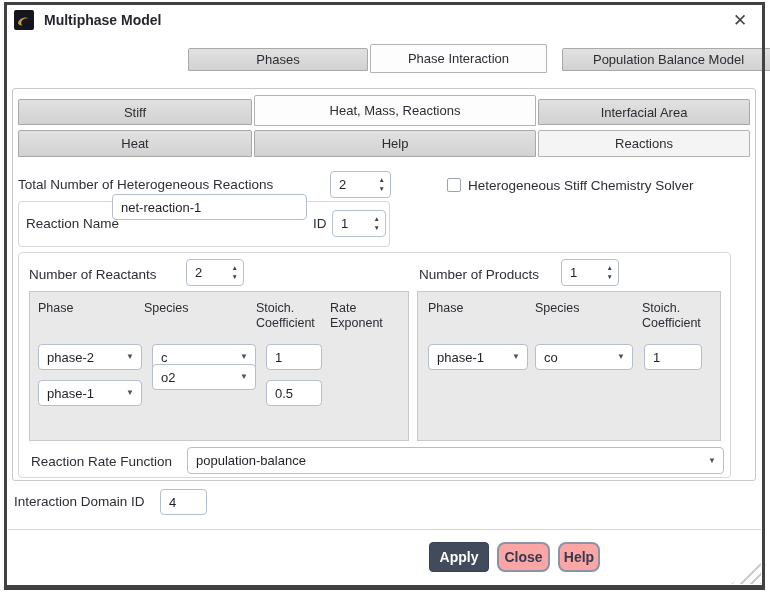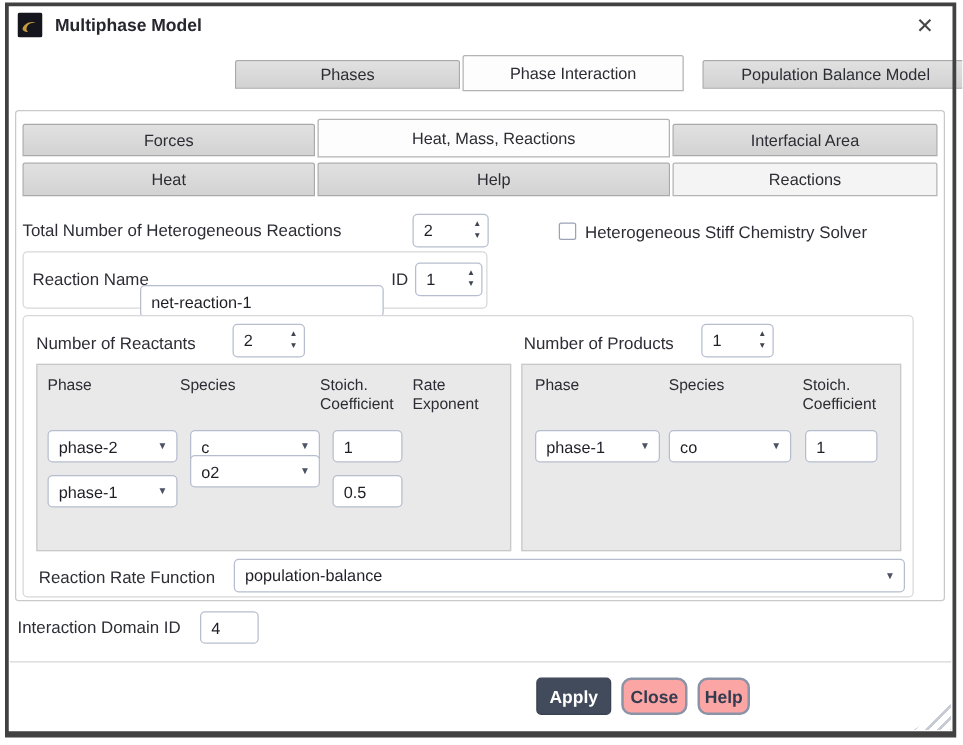--- a/index.html
+++ b/index.html
@@ -65,21 +65,21 @@
   <div class="tab on" style="left:370px;top:44px;width:177px;height:29px">
       <span>Phase Interaction</span>
     </div>
   <div class="tab" style="left:562px;top:48px;width:213px;height:23px">
       <span>Population Balance Model</span>
     </div>
 
   <div class="pane" style="left:12px;top:88px;width:744px;height:393px"></div>
 
   <div class="tab" style="left:18px;top:99px;width:234px;height:26px">
-      <span>Forces</span>
+      <span>Stiff</span>
     </div>
   <div class="tab" style="left:538px;top:99px;width:212px;height:26px">
       <span>Interfacial Area</span>
     </div>
   <div class="tab on" style="left:254px;top:95px;width:282px;height:31px">
       <span>Heat, Mass, Reactions</span>
     </div>
 
   <div class="tab" style="left:18px;top:130px;width:234px;height:27px">
       <span>Heat</span>
@@ -97,21 +97,21 @@
     <span class="spinb">
       <span>▲</span>
       <span>▼</span>
     </span>
   </div>
   <div class="cb" style="left:447px;top:178px"></div>
   <div class="lbl" style="left:468px;top:174px;height:22px">Heterogeneous Stiff Chemistry Solver</div>
 
   <div class="gbox" style="left:18px;top:201px;width:372px;height:46px"></div>
   <div class="lbl" style="left:26px;top:211px;height:24px">Reaction Name</div>
-  <div style="position:absolute;left:112px;top:228px;width:195px;height:26px">
+  <div style="position:absolute;left:112px;top:194px;width:195px;height:26px">
     <input class="tin" style="height: 26px;" type="text" value="net-reaction-1">
   </div>
   <div class="lbl" style="left:313px;top:211px;height:24px">ID</div>
   <div class="ctl spin" style="left:332px;top:210px;width:54px;height:27px">
     <span>1</span>
     <span class="spinb">
       <span>▲</span>
       <span>▼</span>
     </span>
   </div>

